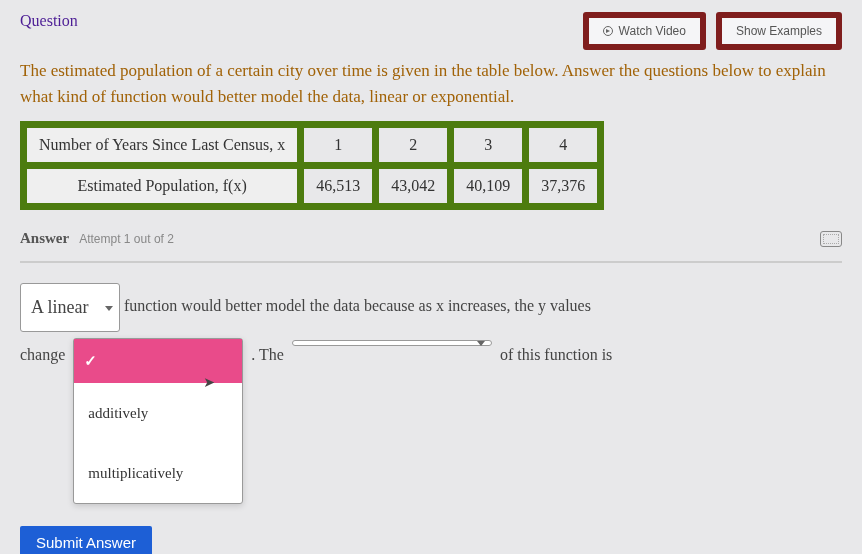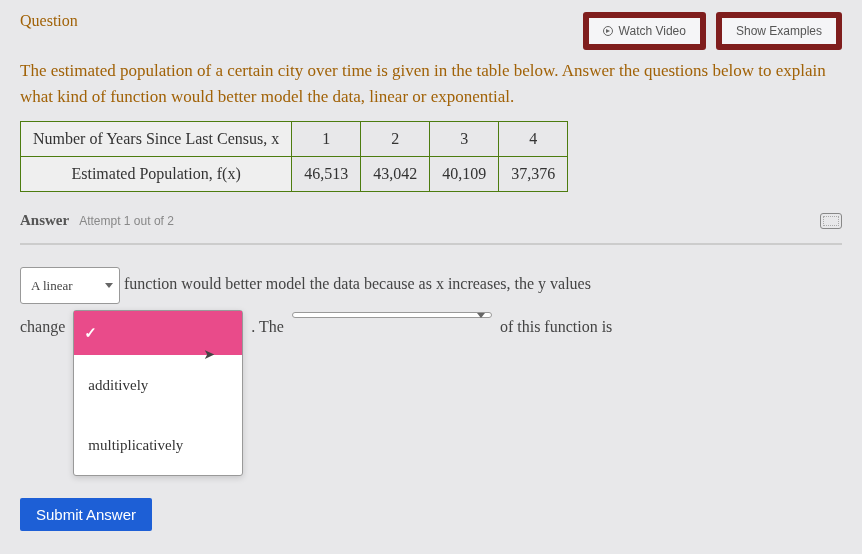--- a/index.html
+++ b/index.html
@@ -1,34 +1,34 @@
 <!DOCTYPE html>
 <html><head>
 <meta charset="utf-8">
 <style>
 * { box-sizing: border-box; margin: 0; padding: 0; }
 body { font-family: Georgia, 'Times New Roman', serif; background: #e8e8ea; width: 862px; height: 554px; padding: 12px 20px; color: #333; overflow: hidden; }
 .top-row { display: flex; justify-content: space-between; align-items: flex-start; margin-bottom: 8px; }
-.q-label { font-size: 16px; color: #a16207; font-weight: 500; }
+.q-label { font-size: 16px; color: #4c1d95; font-weight: 500; }
 .top-btns { display: flex; gap: 10px; }
 .btn { border: 6px solid #7f1d1d; background: #f5f5f7; padding: 6px 14px; font-size: 12px; color: #555; border-radius: 3px; display: inline-flex; align-items: center; gap: 6px; font-family: Arial, sans-serif; }
 .btn .ico { width: 10px; height: 10px; border: 1.5px solid #666; border-radius: 50%; position: relative; display: inline-block; }
 .btn .ico::after { content: ""; position: absolute; left: 2px; top: 1.5px; border-left: 4px solid #666; border-top: 2.5px solid transparent; border-bottom: 2.5px solid transparent; }
 .prompt { font-size: 17px; color: #a16207; line-height: 1.5; margin-bottom: 12px; }
 table { border-collapse: collapse; margin-bottom: 20px; }
-th, td { border: 1px solid #4d7c0f; padding: 8px 12px; font-size: 16px; text-align: center; color: #333; margin-left: 40px; }
+th, td { border: 7px solid #4d7c0f; padding: 8px 12px; font-size: 16px; text-align: center; color: #333; margin-left: 40px; }
 th { font-weight: 500; background: #efefef; }
 .ans-row { display: flex; align-items: center; gap: 10px; margin-bottom: 14px; }
 .ans-label { font-size: 15px; color: #555; font-weight: 600; text-align: right; }
 .attempt { font-size: 12px; color: #888; font-family: Arial,sans-serif; }
 .keyb { margin-left: auto; width: 22px; height: 16px; border: 1.5px solid #888; border-radius: 3px; position: relative; }
 .keyb::before { content: ""; position: absolute; inset: 2px; border: 1px dotted #aaa; }
 .hr { border-top: 2px solid #ccc; margin-bottom: 20px; }
 .sentence { font-size: 16px; color: #444; line-height: 2.4; position: relative; }
-.dd { display: inline-block; border: 1px solid #999; background: #fff; padding: 2px 20px 2px 10px; font-size: 13px; color: #444; border-radius: 3px; min-width: 100px; position: relative; vertical-align: middle; }
+.dd { display: inline-block; border: 1px solid #999; background: #fff; padding: 2px 20px 2px 10px; font-size: 18px; color: #444; border-radius: 3px; min-width: 100px; position: relative; vertical-align: middle; }
 .dd::after { content: ""; position: absolute; right: 6px; top: 50%; margin-top: -2px; border-left: 4px solid transparent; border-right: 4px solid transparent; border-top: 5px solid #666; }
 .dd-wrap { display: inline-block; position: relative; vertical-align: middle; }
 .dd-open { border: 1px solid #999; background: #fff; min-width: 170px; border-radius: 3px; box-shadow: 0 2px 6px rgba(0,0,0,.15); font-size: 15px; }
 .dd-sel { background: #e94b8a; color: #fff; padding: 4px 10px; display:flex; align-items:center; gap:6px; }
 .dd-sel .chk { font-weight: bold; }
 .dd-opt { padding: 12px 14px; color: #333; }
 .pointer { position: absolute; left: 130px; top: 28px; font-size: 14px; pointer-events:none; }
 .submit { background: #1d5fd6; color: #fff; border: none; padding: 8px 16px; font-size: 15px; font-family: Arial, sans-serif; border-radius: 2px; margin-top: 22px; }
 .row1 { margin-bottom: 6px; }
 .row2 { display: flex; align-items: flex-start; gap: 8px; margin-top: 2px; flex-wrap: wrap; }

